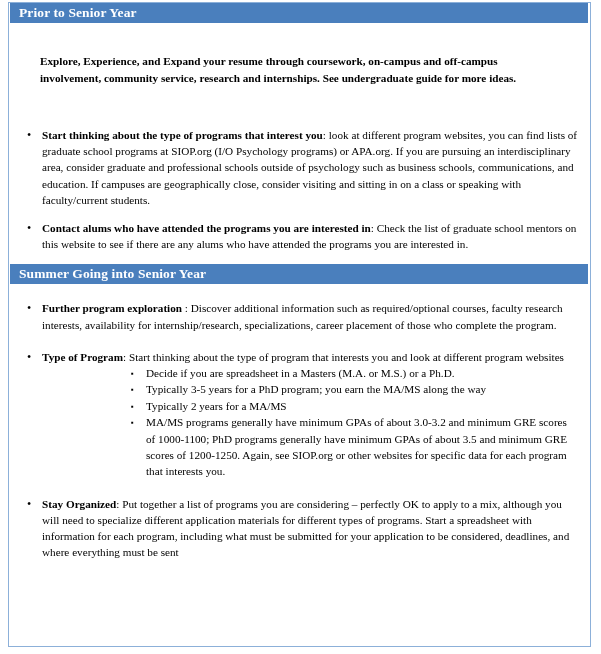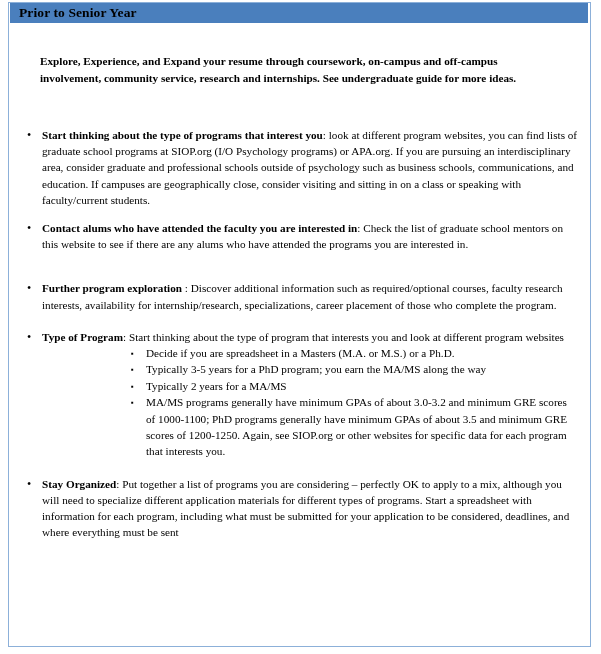--- a/index.html
+++ b/index.html
@@ -38,21 +38,21 @@
   #content {
     position: absolute;
     left: 10px;
     top: 3px;
     width: 580px;
     box-sizing: border-box;
   }
 
   .section-header {
     background: #4a7fbd;
-    color: #000000;
+    color: #ffffff;
     font-weight: bold;
     font-size: 13.5px;
     line-height: 20px;
     height: 20px;
     padding: 0 0 0 9px;
     margin: 0;
     width: 578px;
     box-sizing: border-box;
     letter-spacing: 0.1px;
     overflow: hidden;
@@ -144,26 +144,27 @@
     <div class="gap-xs"></div>
 
     <div class="section-body">
       <div class="gap-sm"></div>
       <ul class="bullets">
         <li class="bullet">
           <span class="dot">•</span><span class="lead">Start thinking about the type of programs that interest you</span><span>: look at different program websites, you can find lists of graduate school programs at SIOP.org (I/O Psychology programs) or APA.org.  If you are pursuing an interdisciplinary area, consider graduate and professional schools outside of psychology such as business schools, communications, and education. If campuses are geographically close, consider visiting and sitting in on a class or speaking with faculty/current students.</span>
         </li>
         <li class="gap-md"></li>
         <li class="bullet">
-          <span class="dot">•</span><span class="lead">Contact alums who have attended the faculty you are interested in</span><span>: Check the list of graduate school mentors on this website to see if there are any alums who have attended the programs you are interested in.</span>
+          <span class="dot">•</span><span class="lead">Contact alums who have attended the programs you are interested in</span><span>: Check the list of graduate school mentors on this website to see if there are any alums who have attended the programs you are interested in.</span>
         </li>
       </ul>
       <div class="gap-md"></div>
     </div>
 
+    <div class="section-header">Summer Going into Senior Year</div>
     <div class="section-body">
       <div class="gap-lg"></div>
       <ul class="bullets">
 
         <li class="bullet">
           <span class="dot">•</span><span class="lead">Further program exploration</span><span> : Discover additional information such as required/optional courses, faculty research interests, availability for internship/research, specializations, career placement of those who complete the program.</span>
         </li>
 
         <li class="gap-lg"></li>
 

